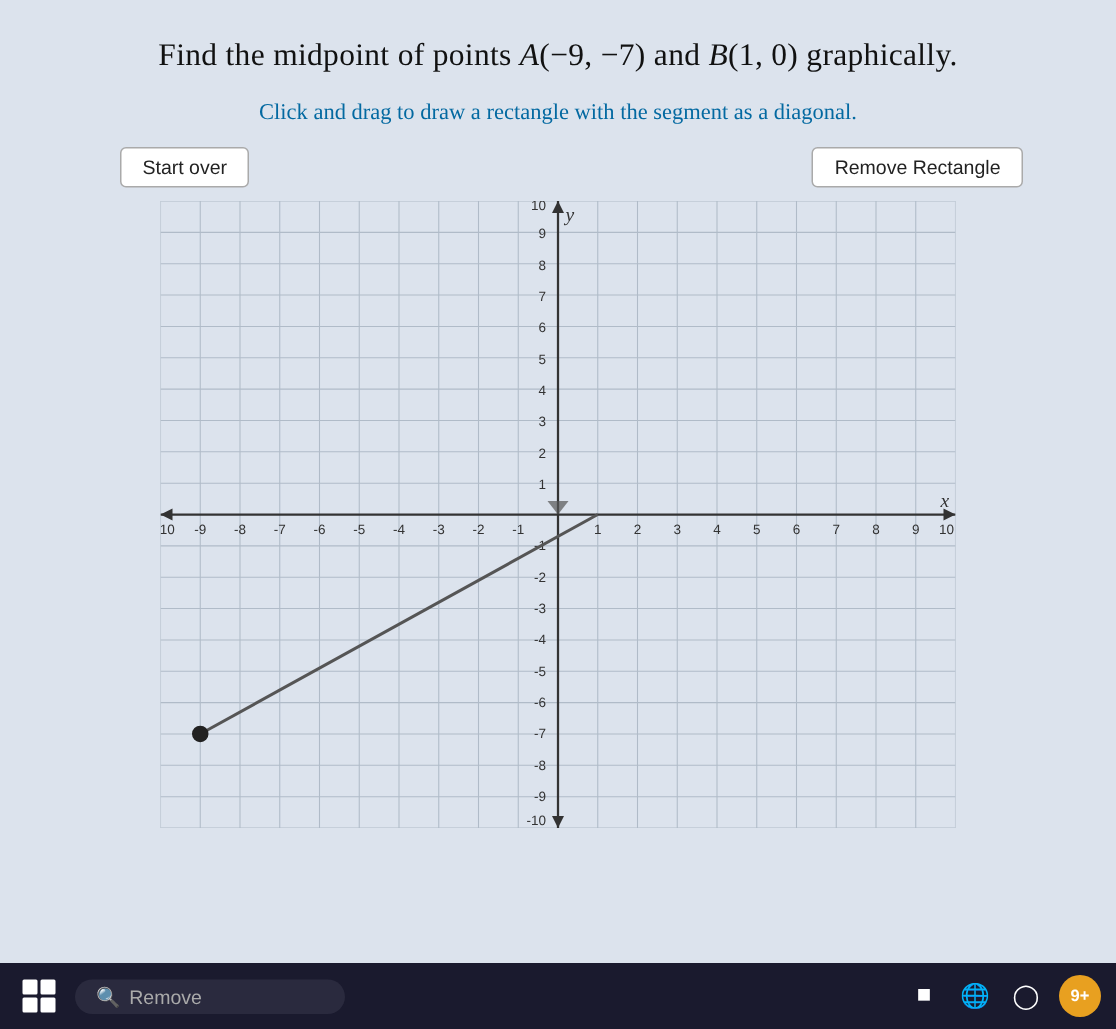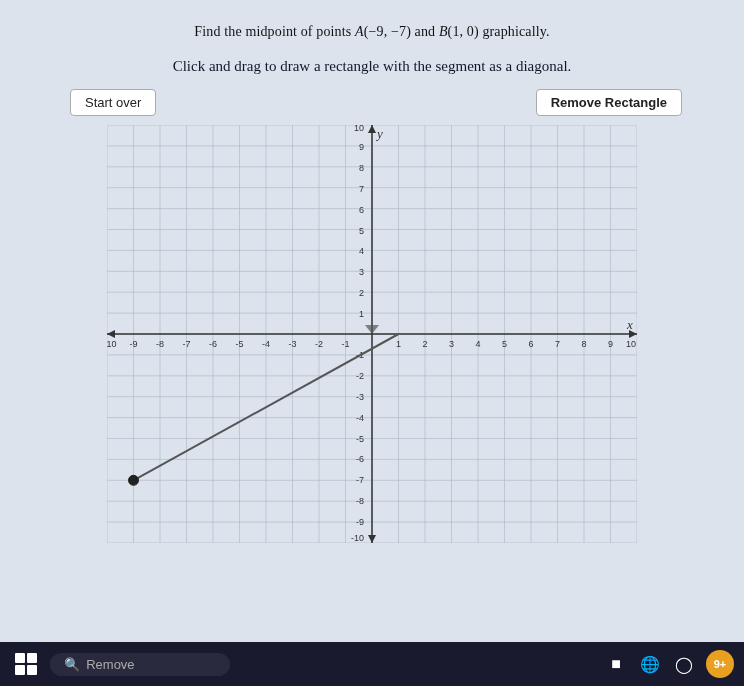--- a/index.html
+++ b/index.html
@@ -14,41 +14,41 @@
     }
     .main-content {
       flex: 1;
       background: #dce3ed;
       display: flex;
       flex-direction: column;
       align-items: center;
       padding: 24px 30px 10px 30px;
     }
     .problem-title {
-      font-size: 14px;
+      font-size: 21px;
       color: #111;
       margin-bottom: 18px;
       text-align: center;
       letter-spacing: 0.01em;
     }
     .instruction {
       font-size: 15px;
-      color: #0f172a;
+      color: #0369a1;
       margin-bottom: 14px;
       text-align: center;
     }
     .graph-area {
       position: relative;
       width: 620px;
       height: 460px;
       background: #dce3ed;
     }
     .btn-start-over {
       position: absolute;
-      left: 8px;
+      left: 18px;
       top: 0px;
       background: white;
       border: 1px solid #aaa;
       border-radius: 4px;
       padding: 5px 14px;
       font-size: 13px;
       cursor: pointer;
       color: #222;
       z-index: 10;
     }
@@ -57,21 +57,20 @@
       right: 0px;
       top: 0px;
       background: white;
       border: 1px solid #aaa;
       border-radius: 4px;
       padding: 5px 14px;
       font-size: 13px;
       cursor: pointer;
       color: #222;
       z-index: 10;
-      font-weight: bold;
     }
     .graph-container {
       position: absolute;
       left: 50%;
       top: 36px;
       transform: translateX(-50%);
       width: 530px;
       height: 418px;
     }
     svg.graph-svg {

